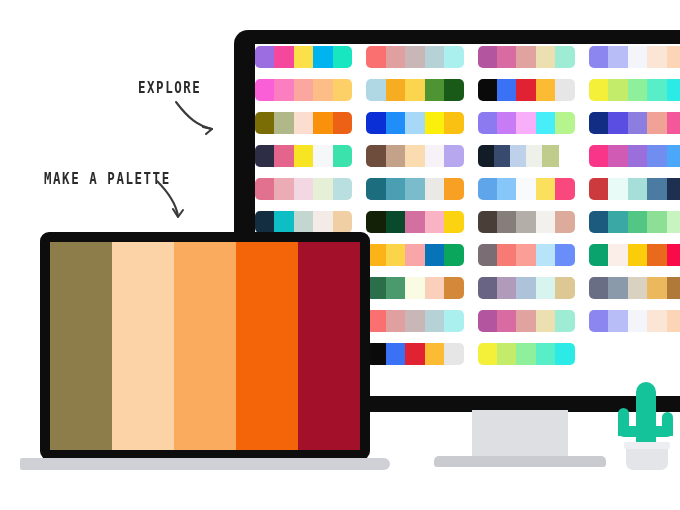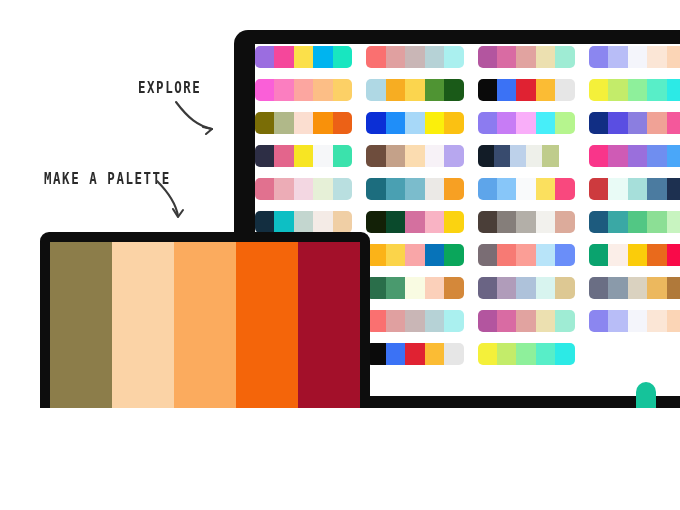--- a/index.html
+++ b/index.html
@@ -3,21 +3,21 @@
 <meta charset="utf-8">
 <style>
   html, body {
     margin: 0;
     padding: 0;
     background: #ffffff;
   }
   #stage {
     position: relative;
     width: 680px;
-    height: 408px;
+    height: 510px;
     background: #ffffff;
     overflow: hidden;
     font-family: "DejaVu Sans", sans-serif;
   }
 
   
   .annot {
     position: absolute;
     color: #2b2b2b;
     font-family: "DejaVu Sans Mono", monospace;

